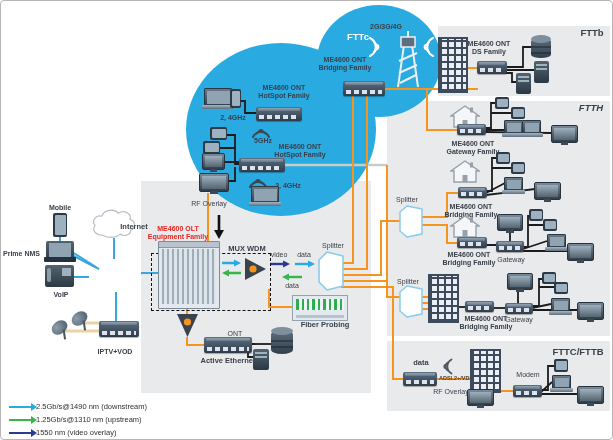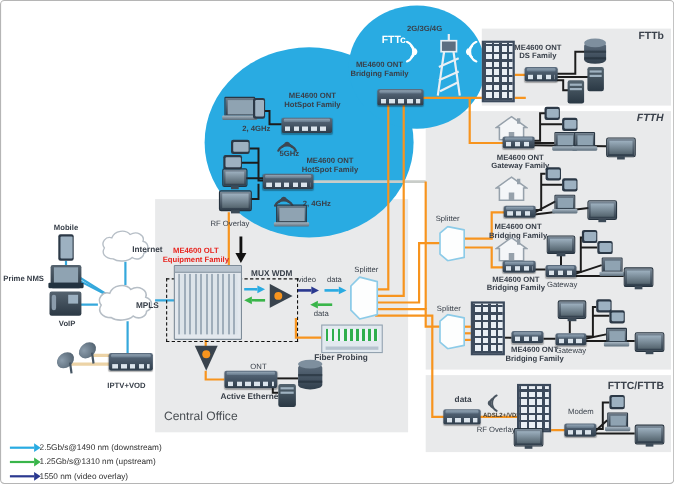--- a/index.html
+++ b/index.html
@@ -180,26 +180,20 @@
       </svg>
     <span class="cl">Internet</span>
   </div>
 
   <div class="lbl" style="left:2px;top:249px;width:44px;text-align:left;">Prime NMS</div>
   <div class="console" style="left:45px;top:240px;width:28px;height:21px;"></div>
 
   <div class="deskphone" style="left:44px;top:264px;width:29px;height:22px;"></div>
   <div class="lbl" style="left:46px;top:290px;width:28px;">VoIP</div>
 
-  <div class="cloudwrap" style="left:82px;top:255px;width:62px;height:37px;">
-    <svg viewBox="0 0 76 52">
-        <path d="M20 46 C8 46 2 38 7 30 C1 22 9 12 18 15 C22 4 38 2 45 10 C55 4 67 11 64 20 C74 23 73 35 65 38 C65 45 55 49 48 44 C42 50 27 51 20 46 Z" fill="#fff" stroke="#b6bec6" stroke-width="2"></path>
-      </svg>
-    <span class="cl">MPLS</span>
-  </div>
 
   <div class="dish" style="left:50px;top:320px;"></div>
   <div class="dish" style="left:70px;top:311px;"></div>
   <div class="switch" style="left:98px;top:320px;width:40px;height:16px;"></div>
   <div class="lbl" style="left:88px;top:347px;width:52px;">IPTV+VOD</div>
 
   <div class="lbl light" style="left:184px;top:199px;width:48px;">RF Overlay</div>
   <div class="lbl red" style="left:141px;top:224px;width:72px;">ME4600 OLT Equipment Family</div>
   <div class="dashedbox" style="left:150px;top:252px;width:118px;height:56px;"></div>
   <div class="chassis" style="left:157px;top:240px;width:60px;height:66px;"></div>
@@ -209,31 +203,30 @@
       <circle cx="8" cy="12" r="3.6" fill="#F7941E"></circle>
   </svg>
   <div class="lbl light" style="left:265px;top:250px;width:26px;">video</div>
   <div class="lbl light" style="left:291px;top:250px;width:24px;">data</div>
   <div class="lbl light" style="left:279px;top:281px;width:24px;">data</div>
   <div class="lbl light" style="left:315px;top:241px;width:34px;">Splitter</div>
   <svg class="abs" style="left:317px;top:250px;" width="26" height="40">
     <polygon points="9,1 25,5 25,35 9,39 1,31 1,9" fill="#fdfefe" stroke="#8ccbe8" stroke-width="1.6" stroke-linejoin="round"></polygon>
   </svg>
   <div class="probe" style="left:291px;top:294px;width:54px;height:24px;"></div>
-  <div class="lbl" style="left:282px;top:320px;width:54px;font-size:7.5px;">Fiber Probing</div>
+  <div class="lbl" style="left:297px;top:320px;width:54px;font-size:7.5px;">Fiber Probing</div>
   <svg class="abs" style="left:175px;top:313px;" width="23" height="24">
     <polygon points="1,0 22,0 11.5,23" fill="#39434d"></polygon>
       <circle cx="11.5" cy="8" r="3.6" fill="#F7941E"></circle>
   </svg>
   <div class="lbl light" style="left:222px;top:329px;width:24px;">ONT</div>
   <div class="switch" style="left:203px;top:336px;width:48px;height:16px;"></div>
   <div class="lbl" style="left:198px;top:356px;width:58px;font-size:7.5px;">Active Ethernet</div>
   <div class="db" style="left:270px;top:329px;width:22px;height:24px;"></div>
   <div class="server" style="left:252px;top:348px;width:16px;height:21px;"></div>
-  <div class="lbl co" style="left:148px;top:372px;width:90px;text-align:left;">Central Office</div>
 
   <div class="laptop" style="left:203px;top:87px;width:26px;height:16px;"></div>
   <div class="phone" style="left:229px;top:88px;width:11px;height:19px;"></div>
   <div class="lbl nowrap" style="left:215px;top:113px;width:34px;">2, 4GHz</div>
   <div class="lbl" style="left:251px;top:83px;width:64px;">ME4600 ONT HotSpot Family</div>
   <div class="switch" style="left:255px;top:106px;width:46px;height:14px;"></div>
   <svg class="abs" style="left:249px;top:122px;" width="22" height="17">
     <g stroke="#3d4752" stroke-width="2" fill="none" stroke-linecap="round">
       <path d="M3 14 A9 9 0 0 1 19 14"></path>
         <path d="M6.5 10.5 A5.5 5.5 0 0 1 15.5 10.5"></path>

